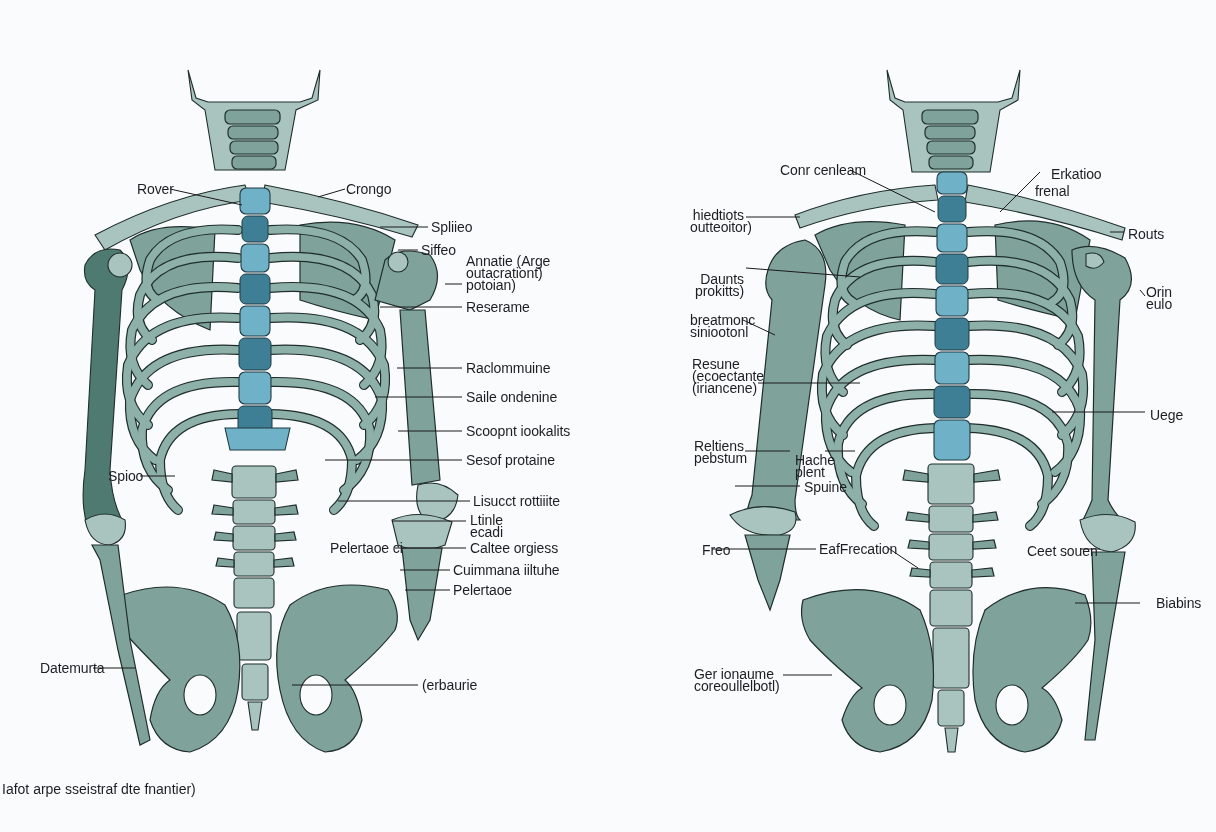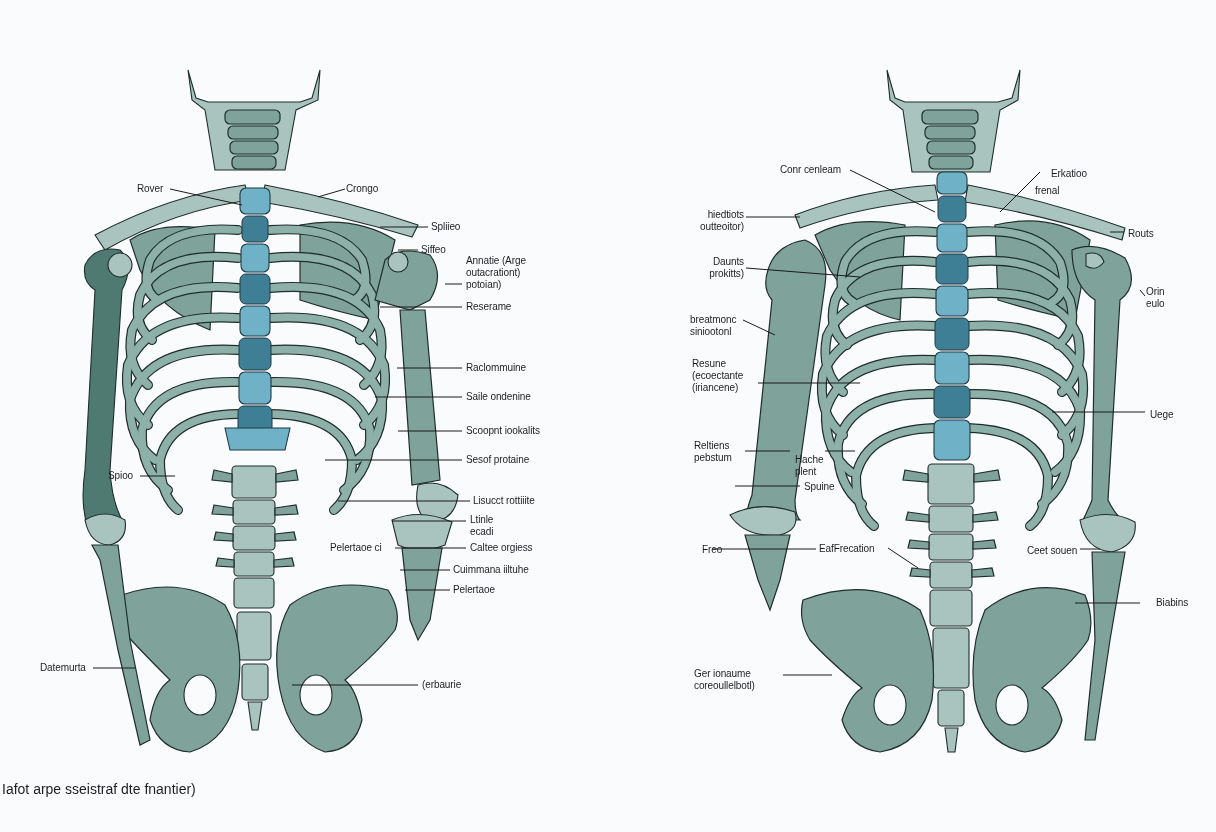--- a/index.html
+++ b/index.html
@@ -6,21 +6,21 @@
   body {
     width: 1216px; height: 832px; overflow: hidden;
     background: #fafbfc;
     font-family: "Liberation Sans", sans-serif;
     position: relative;
   }
   .figure { position: absolute; top: 0; }
   .figure svg { display: block; }
   .lbl {
     position: absolute;
-    font-size: 10px; line-height: 12px;
+    font-size: 14px; line-height: 12px;
     color: #1c1f22; white-space: pre;
     letter-spacing: -0.1px;
   }
   .lbl.r { text-align: right; }
   .caption {
     position: absolute; left: 2px; top: 781px;
     font-size: 14px; color: #1c1f22; white-space: pre;
   }
   .bone { fill: #7fa39b; stroke: #1f2e2b; stroke-width: 1.2; }
   .bone-l { fill: #a9c4be; stroke: #1f2e2b; stroke-width: 1.1; }
@@ -305,21 +305,21 @@
   <div class="lbl" style="left:422px;top:679px;">(erbaurie</div>
 </div>
 
 <div>
   <div class="lbl" style="left:780px;top:164px;">Conr cenleam</div>
   <div class="lbl" style="left:1051px;top:168px;">Erkatioo</div>
   <div class="lbl" style="left:1035px;top:185px;">frenal</div>
   <div class="lbl r" style="left:690px;top:209px;width:54px;">hiedtiots
 outteoitor)</div>
   <div class="lbl" style="left:1128px;top:228px;">Routs</div>
-  <div class="lbl r" style="left:690px;top:256px;width:54px;">Daunts
+  <div class="lbl r" style="left:690px;top:273px;width:54px;">Daunts
 prokitts)</div>
   <div class="lbl" style="left:1146px;top:286px;">Orin
 eulo</div>
   <div class="lbl" style="left:690px;top:314px;">breatmonc
 siniootonl</div>
   <div class="lbl" style="left:692px;top:358px;">Resune
 (ecoectante
 (iriancene)</div>
   <div class="lbl" style="left:1150px;top:409px;">Uege</div>
   <div class="lbl" style="left:694px;top:440px;">Reltiens

